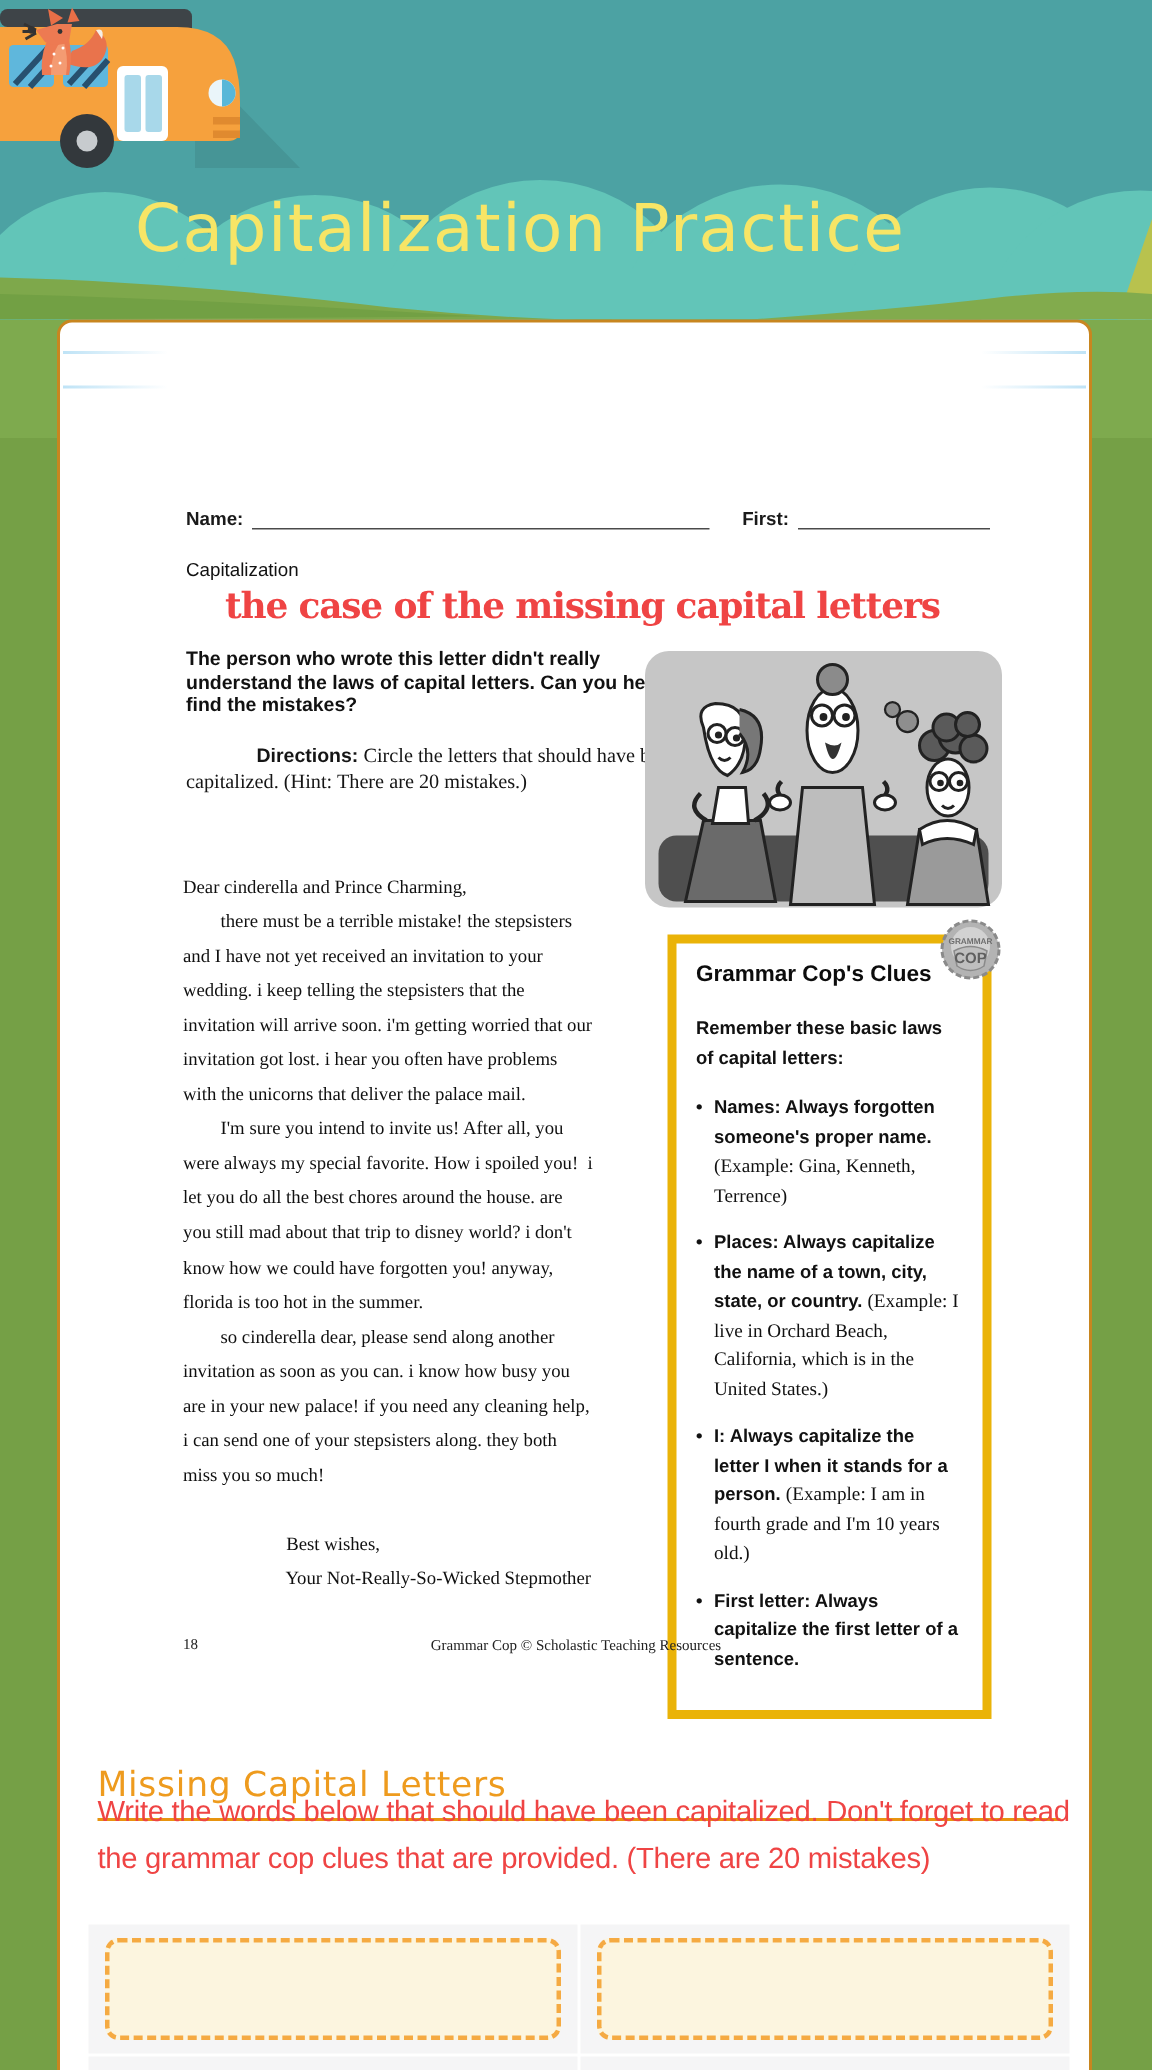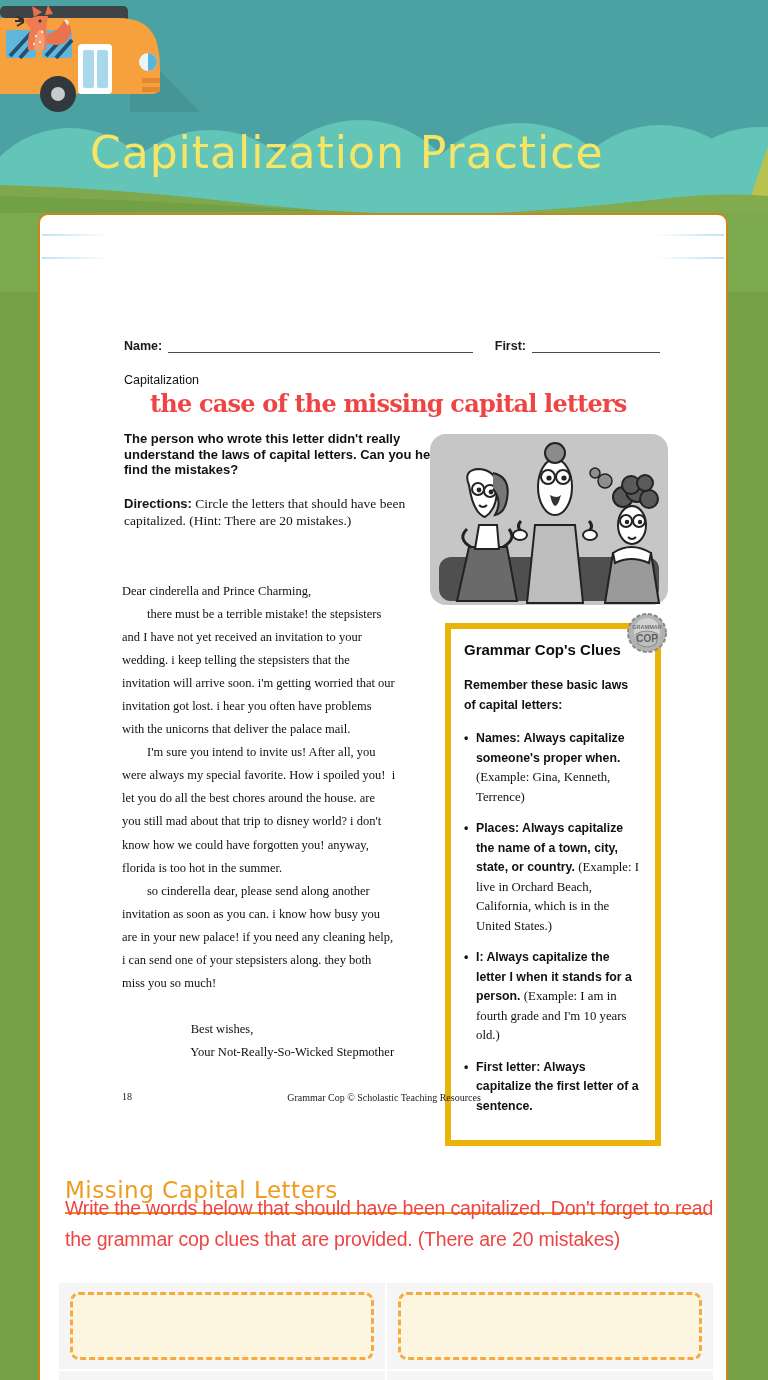--- a/index.html
+++ b/index.html
@@ -32,21 +32,21 @@
     font-weight:bold;font-size:12.5px;color:#1a1a1a;}
   .ws-line{border-bottom:1.5px solid #4a4a4a;height:14px;}
   .ws-line.name{flex:1;margin:0 22px 0 6px;}
   .ws-line.date{width:128px;margin-left:6px;}
   .ws-topic{position:absolute;left:84px;top:158px;font-weight:normal;font-size:12.5px;}
   .ws-title{position:absolute;left:82px;top:174px;font-family:"DejaVu Serif",serif;font-weight:bold;
     font-size:24px;letter-spacing:-0.8px;color:#ef4444;white-space:nowrap;margin-left:28px;}
   .ws-intro{position:absolute;left:84px;top:216px;width:338px;font-weight:bold;font-size:13px;line-height:15.5px;}
   .ws-directions{position:absolute;left:84px;top:280px;width:338px;
     font-family:"Liberation Serif",serif;font-size:13.5px;line-height:17px;color:#151515;}
-  .ws-directions b{font-family:"Liberation Sans",sans-serif;font-size:13px;}
+  .ws-directions b{font-family:"Liberation Sans",sans-serif;font-size:13px;margin-left:47px;}
   .ws-letter{position:absolute;left:82px;top:352px;font-family:"Liberation Serif",serif;
     font-size:12.5px;line-height:23.1px;white-space:pre;color:#101010;}
   .illus{position:absolute;left:387px;top:214px;}
   
   .clues{position:absolute;left:405px;top:408px;width:216px;box-sizing:border-box;
     border:6px solid #eab308;padding:10px 13px 12px;min-height:432px;background:#fff;}
   .clues-badge{position:absolute;top:-17px;right:-13px;}
   .clues-title{font-size:15px;font-weight:bold;margin:2px 0 10px;color:#0c0c0c;}
   .clues-intro{font-size:12.3px;font-weight:bold;line-height:19.5px;margin-bottom:14px;margin-top:18px;}
   .clue{position:relative;padding-left:12px;font-size:12.3px;line-height:19.5px;margin-bottom:12px;}
@@ -226,21 +226,21 @@
       <svg class="clues-badge" width="42" height="42" viewBox="0 0 42 42">
         <circle cx="21" cy="21" r="19" fill="#B3B3B3" stroke="#8A8A8A" stroke-width="2" stroke-dasharray="4 2"></circle>
         <circle cx="21" cy="19" r="13" fill="#D2D2D2"></circle>
         <path d="M10 22 Q21 16 32 22 L30 32 Q21 38 12 32 Z" fill="#BFBFBF" stroke="#8A8A8A"></path>
         <text x="21" y="17" font-size="5.5" text-anchor="middle" fill="#6E6E6E" font-family="Liberation Sans, sans-serif" font-weight="bold">GRAMMAR</text>
         <text x="21" y="30" font-size="10" text-anchor="middle" fill="#5F5F5F" font-family="Liberation Sans, sans-serif" font-weight="bold">COP</text>
       </svg>
       <div class="clues-title">Grammar Cop's Clues</div>
       <div class="clues-intro">Remember these basic laws of capital letters:</div>
       <div class="clue">
-        <span class="rule">Names: Always capitalize someone's proper when.</span>
+        <span class="rule">Names: Always forgotten someone's proper name.</span>
         <span class="example">(Example: Gina, Kenneth, Terrence)</span>
       </div>
       <div class="clue">
         <span class="rule">Places: Always capitalize the name of a town, city, state, or country.</span>
         <span class="example">(Example: I live in Orchard Beach, California, which is in the United States.)</span>
       </div>
       <div class="clue">
         <span class="rule">I: Always capitalize the letter I when it stands for a person.</span>
         <span class="example">(Example: I am in fourth grade and I'm 10 years old.)</span>
       </div>

